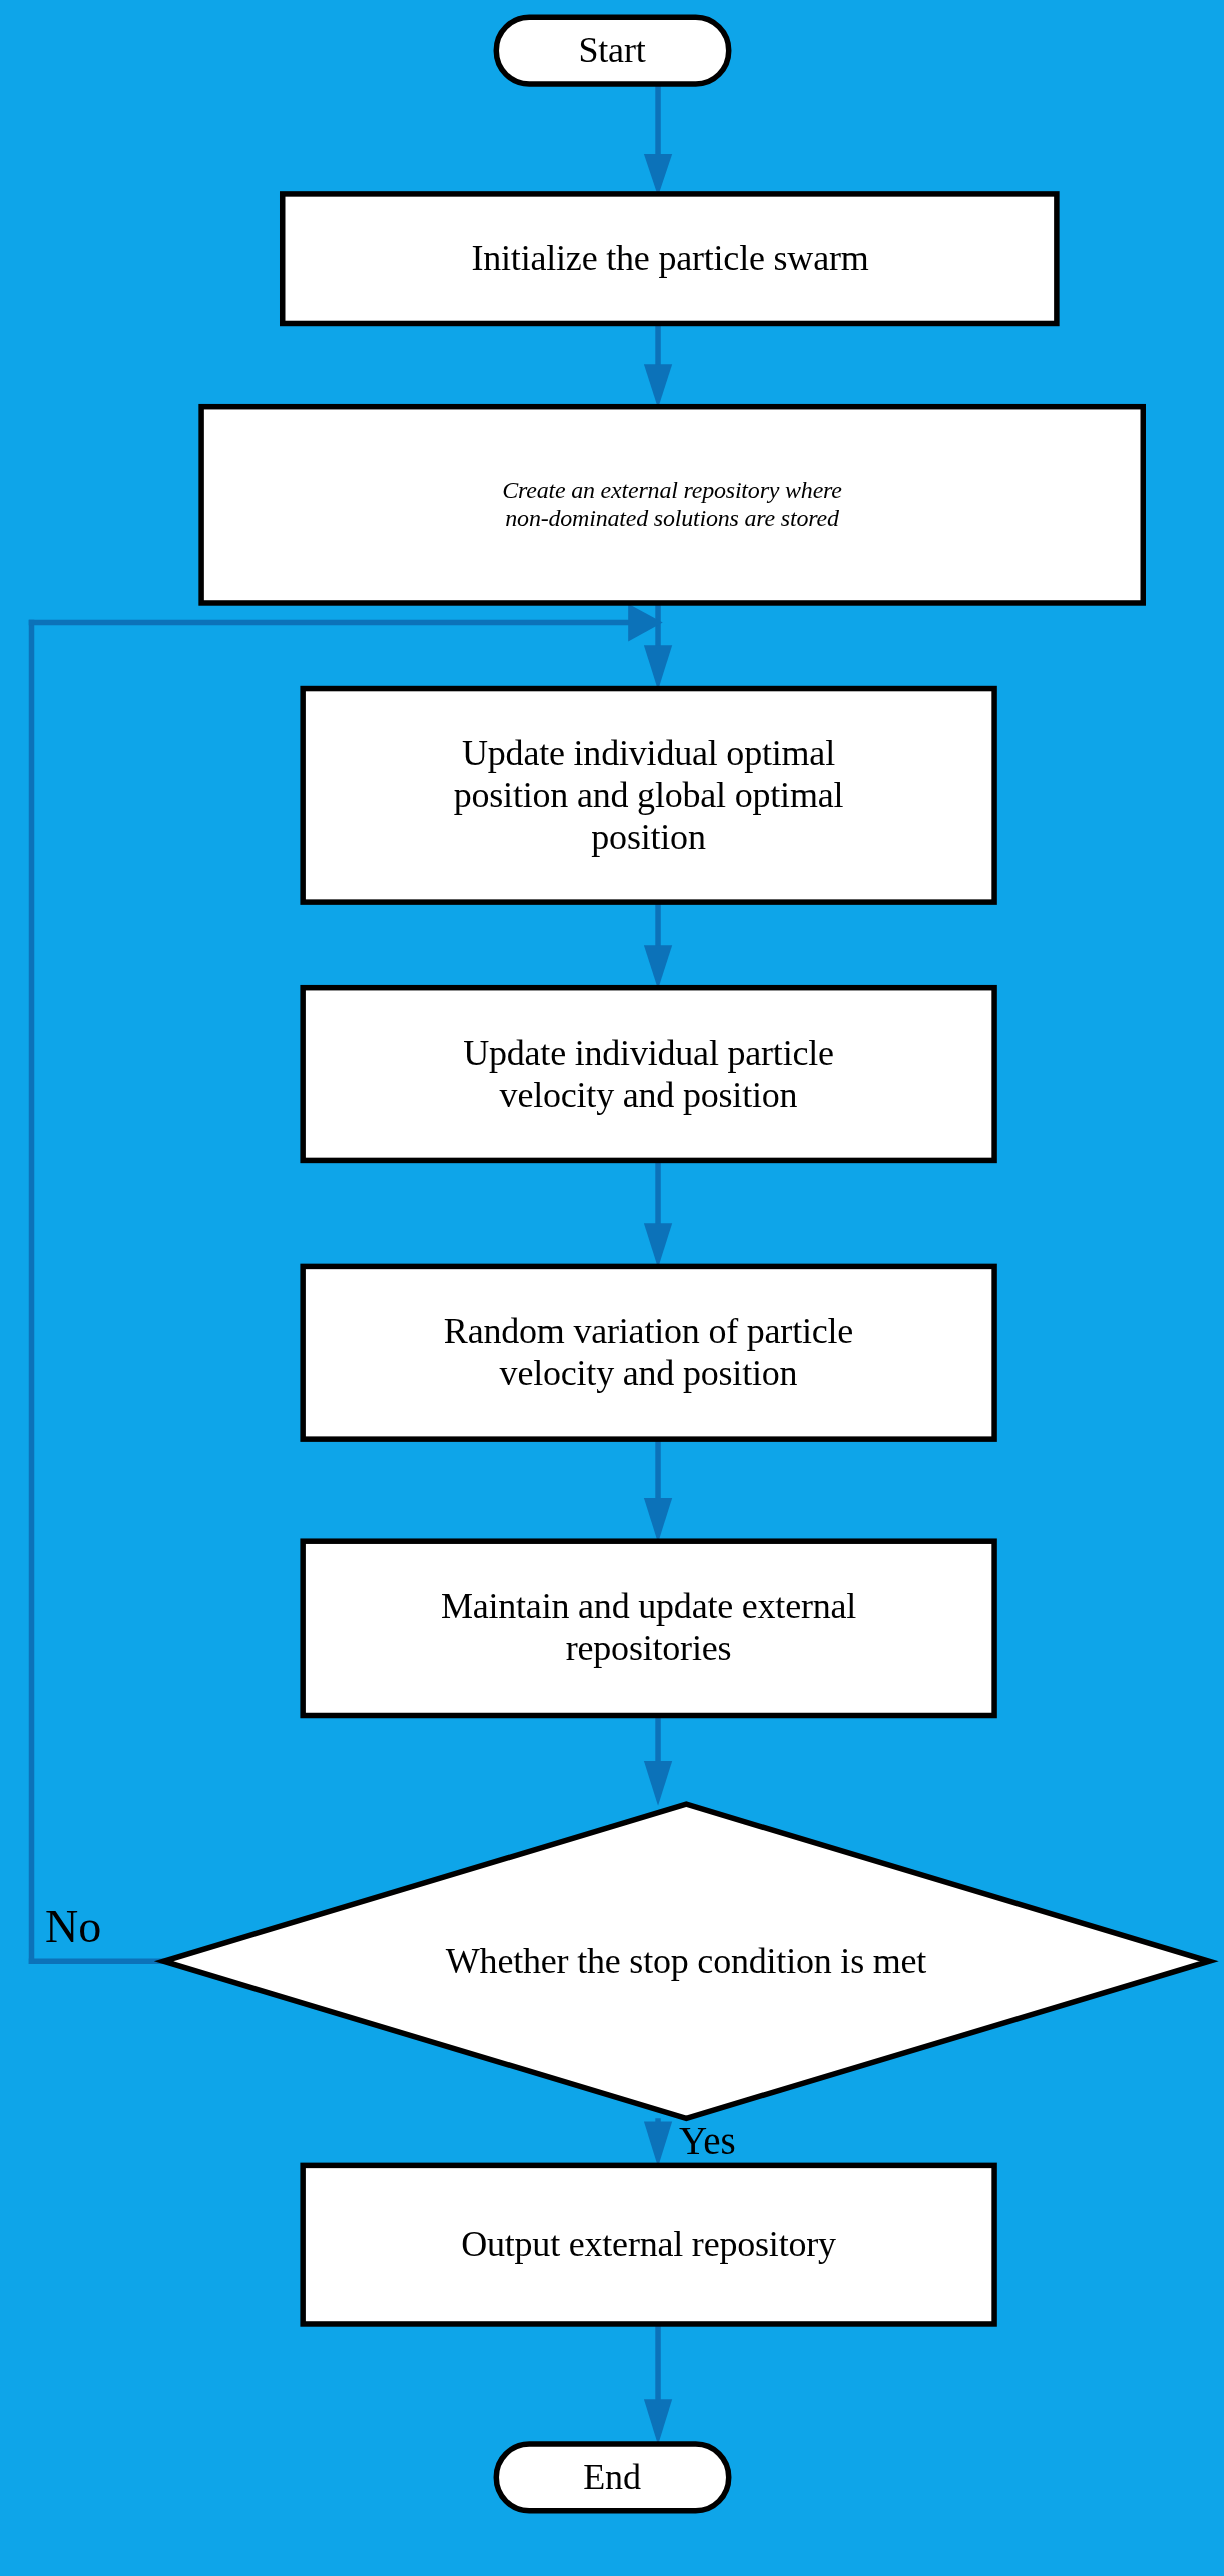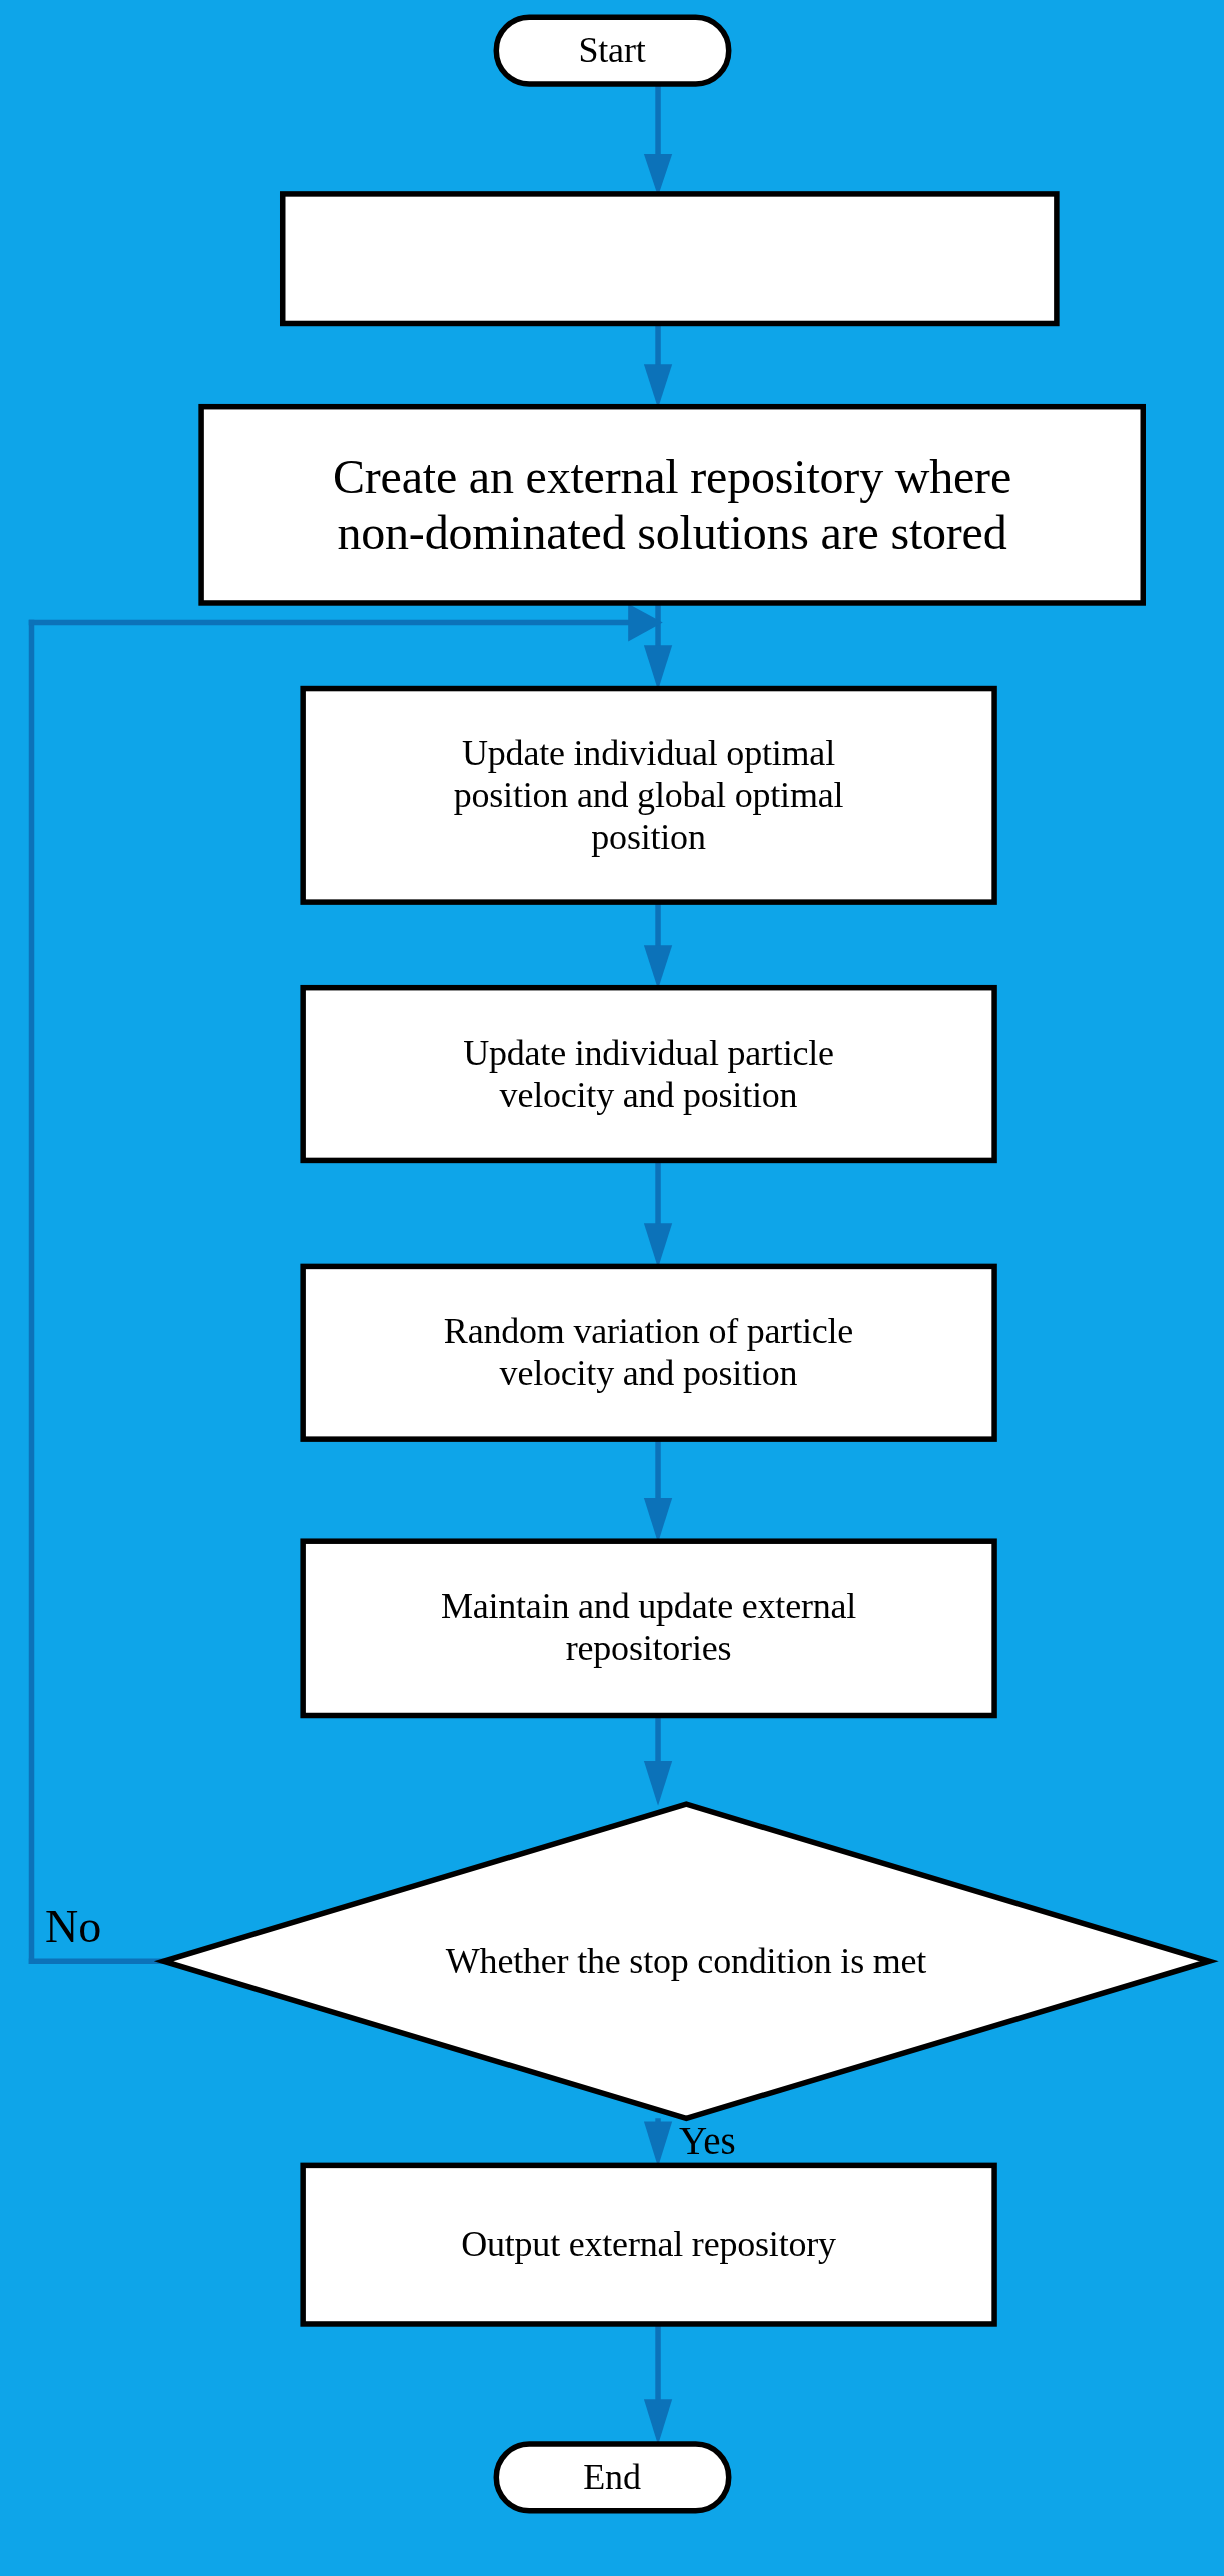--- a/index.html
+++ b/index.html
@@ -127,22 +127,25 @@
       <rect x="386" y="2758" width="880" height="202"></rect>
       <rect x="632" y="3113" width="296" height="85" rx="42" ry="42"></rect>
 
     </g>
   </svg>
 
   <div class="node-label" style="left:496px; top:17.3px; width:232px; height:67px; font-size:36px;">
     <span>Start</span>
   </div>
 
+  <div class="node-label" style="left:283px; top:194px; width:774px; height:130px; font-size:36px;">
+    <span>Initialize the particle swarm</span>
+  </div>
 
-  <div class="node-label" style="left:201px; top:407px; width:942px; height:196px; font-size:48px;">
+  <div class="node-label" style="left:201px; top:407px; width:942px; height:196px; font-size:24px;font-style:italic;">
     <span>Create an external repository where
 non-dominated solutions are stored</span>
   </div>
 
   <div class="node-label" style="left:303px; top:689px; width:691px; height:214px; font-size:36px;">
     <span>Update individual optimal
 position and global optimal
 position</span>
   </div>
 

